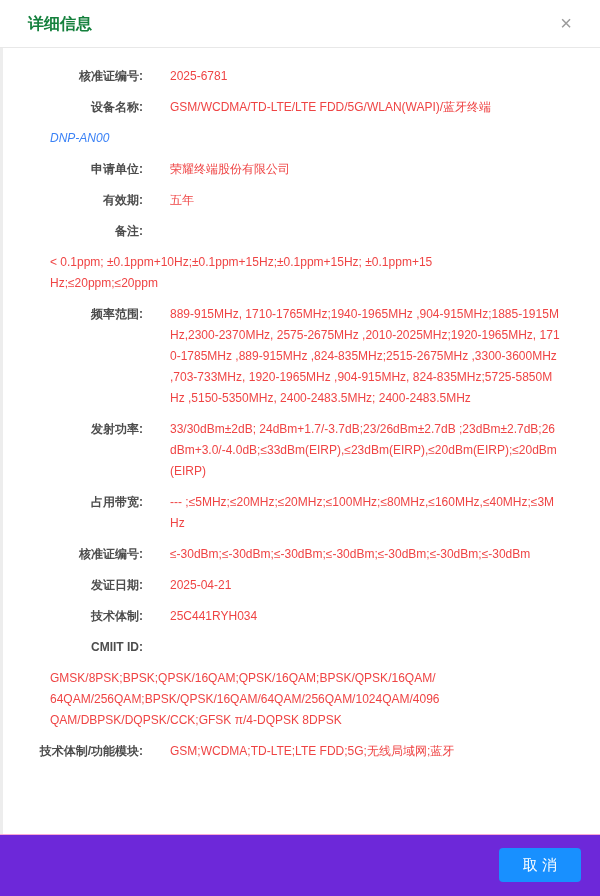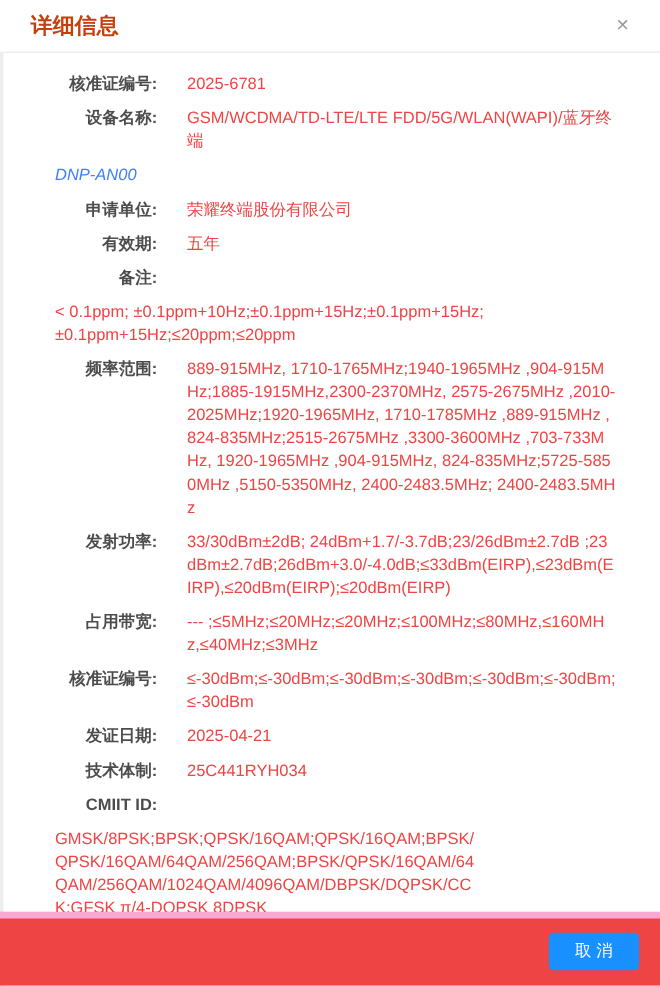--- a/index.html
+++ b/index.html
@@ -19,23 +19,23 @@
     height: 100%;
     position: relative;
     background: #ffffff;
   }
   .dialog-header {
     padding: 13px 28px 12px 28px;
     border-bottom: 1px solid #e8e8e8;
     position: relative;
   }
   .dialog-title {
-    font-size: 20px;
+    font-size: 16px;
     font-weight: bold;
-    color: #c2410c;
+    color: #15803d;
     line-height: 22px;
   }
   .close-btn {
     position: absolute;
     top: 11px;
     right: 24px;
     font-size: 20px;
     line-height: 24px;
     color: #9b9b9b;
     cursor: pointer;
@@ -49,21 +49,21 @@
     bottom: 0;
     width: 3px;
     background: #ededed;
   }
   .dialog-body {
     padding: 18px 20px 0 23px;
   }
   .field-row {
     display: flex;
     margin-bottom: 10px;
-    font-size: 15px;
+    font-size: 12px;
     line-height: 21px;
   }
   .field-label {
     flex: 0 0 120px;
     width: 120px;
     text-align: right;
     color: #4c4c4c;
     font-weight: 600;
   }
   .field-value {
@@ -75,22 +75,22 @@
   }
   .field-value.red {
     color: #3b82f6;
     font-style: italic;
   }
   .dialog-footer {
     position: absolute;
     left: 0;
     right: 0;
     bottom: 0;
-    border-top: 6px solid #f9a8d4;
-    background: #ef4444;
+    border-top: 1px solid #f9a8d4;
+    background: #6d28d9;
     padding: 13px 19px 14px 19px;
     text-align: right;
   }
   .cancel-btn {
     display: inline-block;
     background: #1890ff;
     color: #ffffff;
     font-size: 15px;
     font-family: "Liberation Sans", "DejaVu Sans", sans-serif;
     line-height: 20px;

